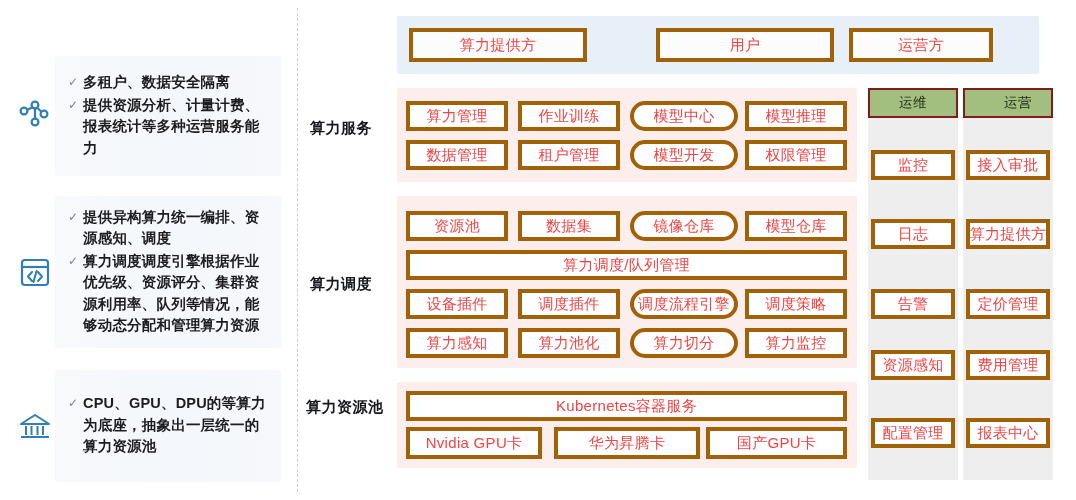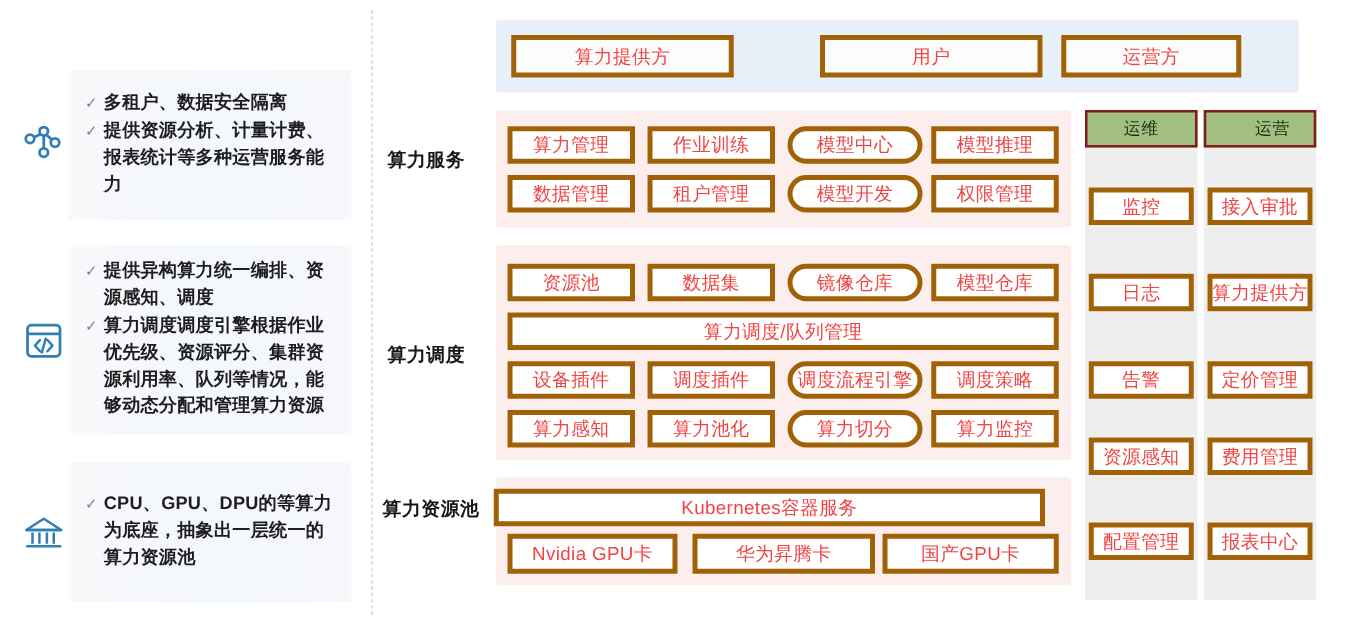--- a/index.html
+++ b/index.html
@@ -93,21 +93,21 @@
   .c4{left:745px;width:102px;}
 
   
   .sc{height:30px;}
   .sc-r1{top:211px;}
   .sc-wide{left:406px;top:250px;width:441px;height:30px;}
   .sc-r3{top:289px;}
   .sc-r4{top:328px;}
 
   
-  .pl-wide{left:395px;top:391px;width:441px;height:30px;}
+  .pl-wide{left:406px;top:391px;width:441px;height:30px;}
   .pl{top:427px;height:32px;}
   .p1{left:406px;width:136px;}
   .p2{left:554px;width:146px;}
   .p3{left:706px;width:141px;}
 
   
   .rcol{position:absolute;top:88px;width:90px;height:392px;background:#eeeeef;}
   .rcol-1{left:868px;}
   .rcol-2{left:963px;}
   .rhead{

